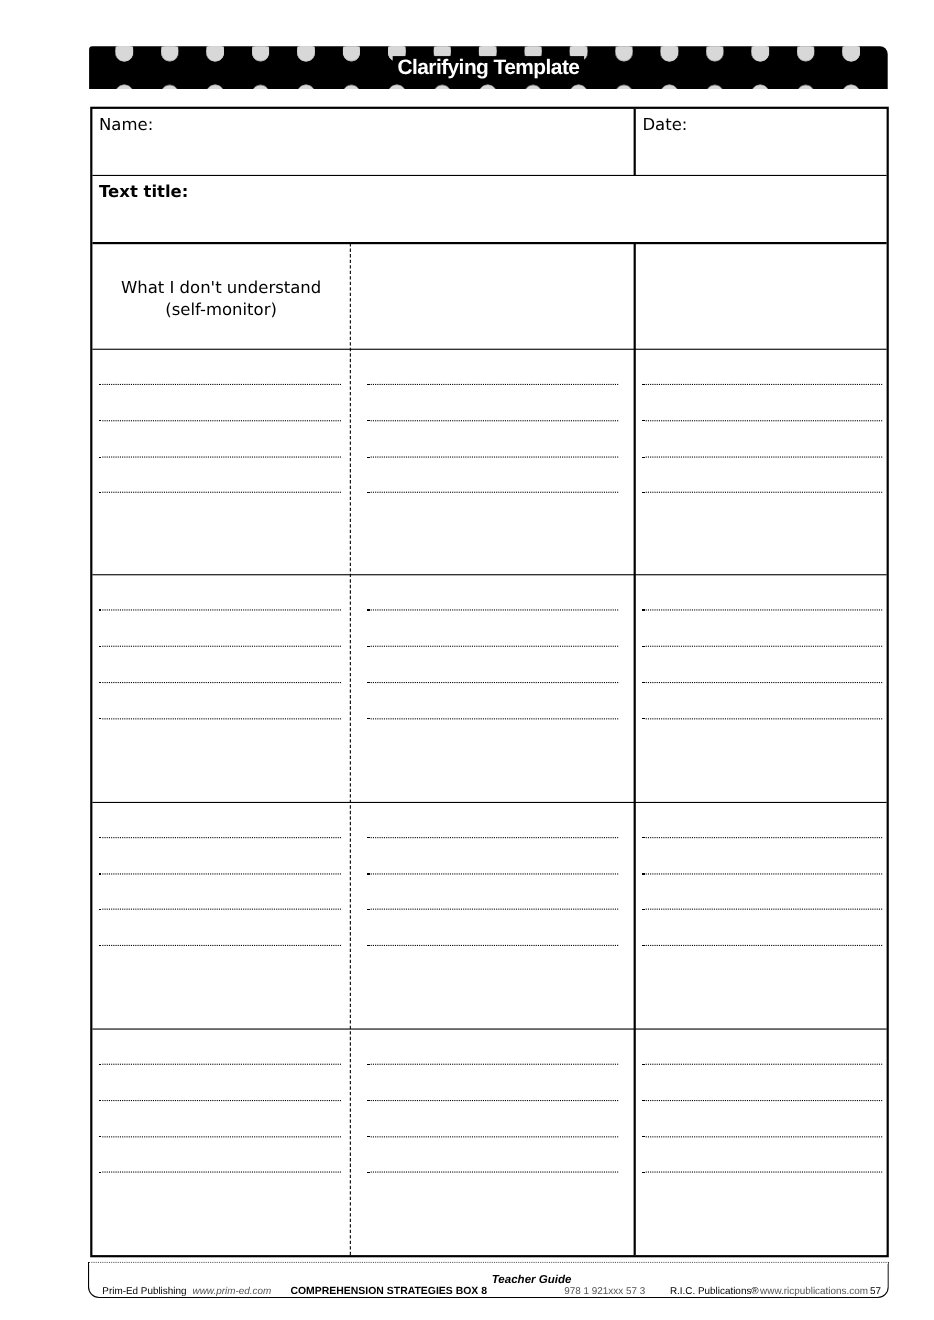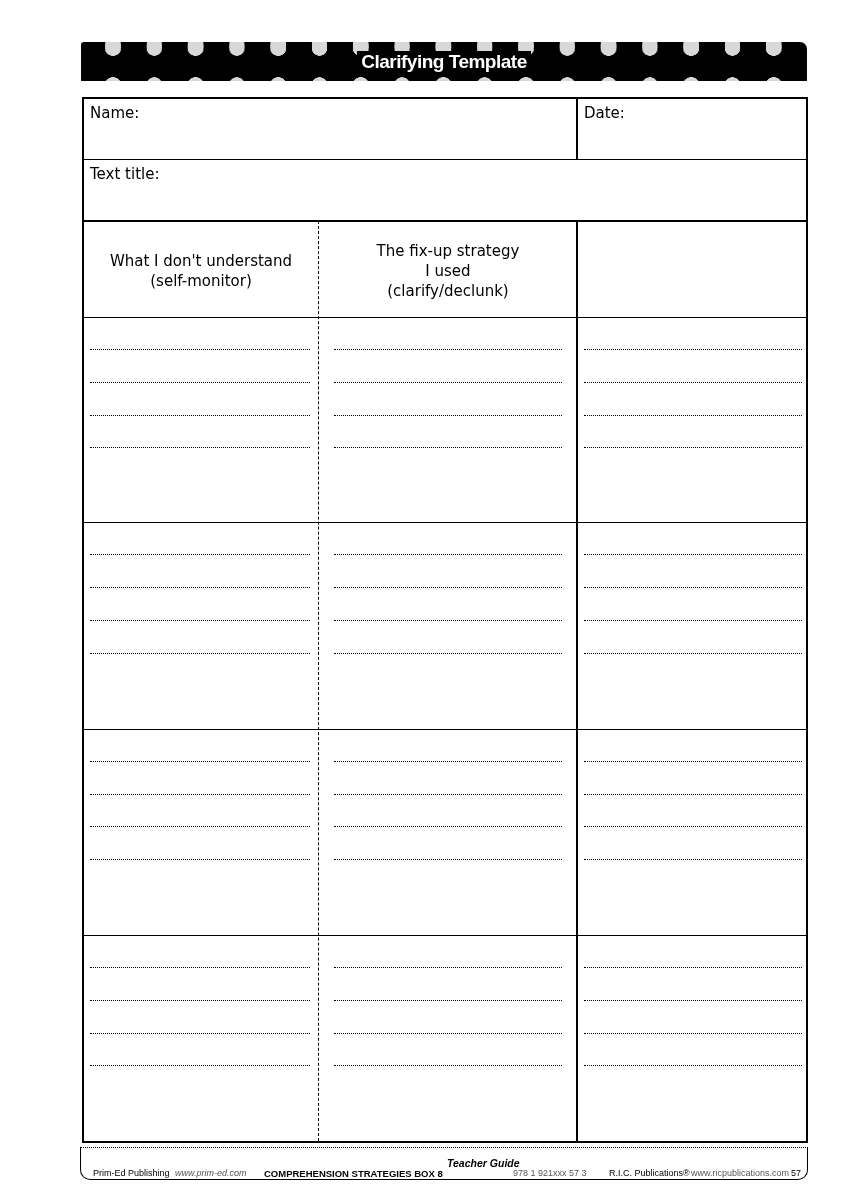--- a/index.html
+++ b/index.html
@@ -80,35 +80,28 @@
 
 <div class="frame">
 
   <div class="label" style="left:6px; top:5px;">Name:</div>
   <div style="position:absolute; left:0; top:0; width:492px; height:60px;"></div>
   <div class="vline" style="left:492px; top:0; height:61px;"></div>
   <div class="label" style="left:500px; top:5px;">Date:</div>
   <div style="position:absolute; left:494px; top:0; right:0; height:60px;"></div>
   <div class="hline thin" style="top:60px;"></div>
 
-  <div class="label" style="left:6px; top:66px;">Text title:</div>
+  <div class="label" style="left:6px; top:66px;font-weight:bold;">Text title:</div>
   <div style="position:absolute; left:0; right:0; top:62px; height:59px;"></div>
   <div class="hline" style="top:121px;"></div>
 
   <div class="colhead" style="left:0; width:234px;">
     <div>
       <div>What I don't understand</div>
       <div>(self-monitor)</div>
-    </div>
-  </div>
-  <div class="colhead" style="left:235px; width:258px;">
-    <div>
-      <div>The fix-up strategy</div>
-      <div>I used</div>
-      <div>(clarify/declunk)</div>
     </div>
   </div>
 
   <div class="vline thin" style="left:234px; top:122px; height:920px;"></div>
   <div class="vline" style="left:492px; top:122px; height:920px;"></div>
 
   <div class="hline thin" style="top:218px;"></div>
   <div class="hline thin" style="top:423px;"></div>
   <div class="hline thin" style="top:630px;"></div>
   <div class="hline thin" style="top:836px;"></div>

